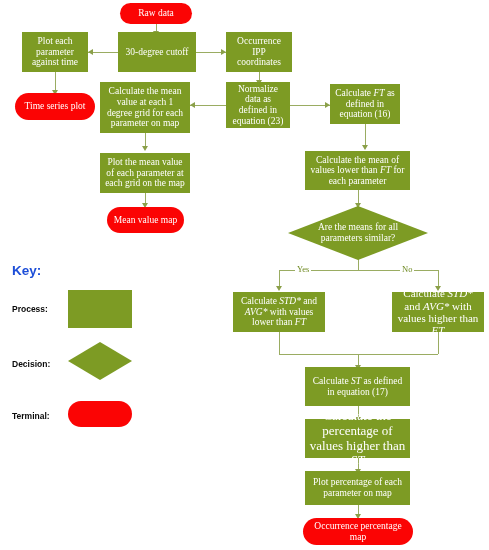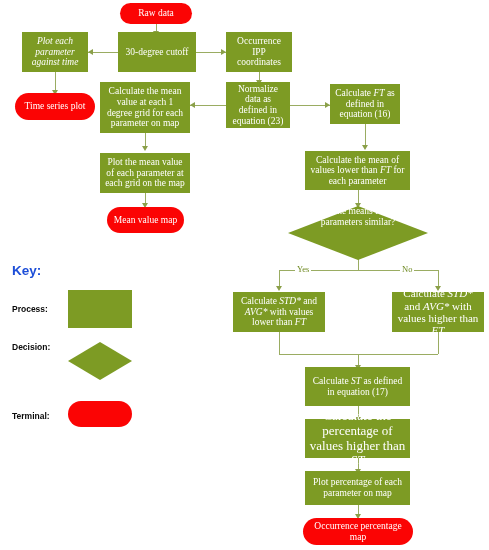--- a/index.html
+++ b/index.html
@@ -31,20 +31,21 @@
   .process {
     background: #7d9b24;
   }
   .terminal {
     background: #fb0404;
     border-radius: 999px;
   }
   .decision-wrap {
     position: absolute;
     display: flex;
+    align-items: center;
     justify-content: center;
   }
   .decision-shape {
     position: absolute;
     inset: 0;
     background: #7d9b24;
     clip-path: polygon(50% 0%, 100% 50%, 50% 100%, 0% 50%);
   }
   .decision-label {
     position: relative;
@@ -184,21 +185,21 @@
   <div class="arrow arrow-down" style="left:354.5px; top:514px;"></div>
 
   <div class="node terminal" style="left:120px; top:3px; width:72px; height:21px; font-size:9.5px;">
     <span>Raw data</span>
   </div>
 
   <div class="node process" style="left:118px; top:32px; width:78px; height:40px; font-size:9.5px;">
     <span>30-degree cutoff</span>
   </div>
 
-  <div class="node process" style="left:22px; top:32px; width:66px; height:40px; font-size:9.5px;font-style:italic;">
+  <div class="node process" style="left:22px; top:32px; width:66px; height:40px; font-size:9.5px;">
     <span>Plot each parameter against time</span>
   </div>
 
   <div class="node terminal" style="left:15px; top:93px; width:80px; height:27px; font-size:9.5px;">
     <span>Time series plot</span>
   </div>
 
   <div class="node process" style="left:226px; top:32px; width:66px; height:40px; font-size:9.5px;">
     <span>Occurrence IPP coordinates</span>
   </div>
@@ -257,19 +258,19 @@
 
   <div class="node terminal" style="left:303px; top:518px; width:110px; height:27px; font-size:9.5px;">
     <span>Occurrence percentage map</span>
   </div>
 
   <div class="key-title" style="left:12px; top:263px;">Key:</div>
 
   <div class="key-label" style="left:12px; top:304px;">Process:</div>
   <div class="key-swatch key-rect" style="left:68px; top:290px; width:64px; height:38px;"></div>
 
-  <div class="key-label" style="left:12px; top:342px;">Decision:</div>
+  <div class="key-label" style="left:12px; top:359px;">Decision:</div>
   <div class="key-swatch key-diamond" style="left:68px; top:342px; width:64px; height:38px;"></div>
 
   <div class="key-label" style="left:12px; top:411px;">Terminal:</div>
   <div class="key-swatch key-terminal" style="left:68px; top:401px; width:64px; height:26px;"></div>
 
 </div>
 
 </body></html>

